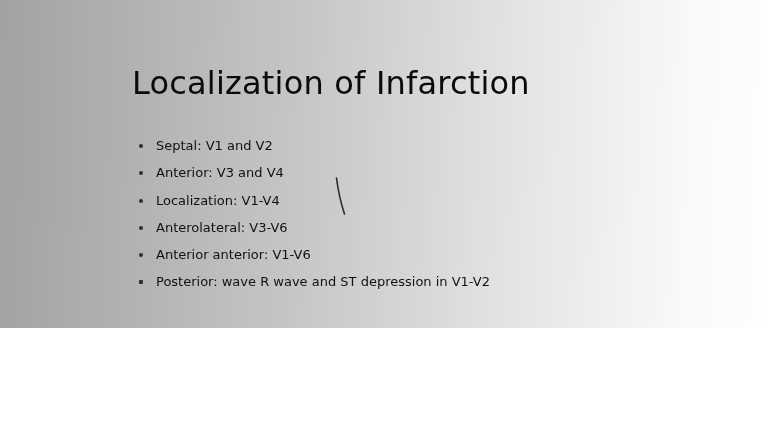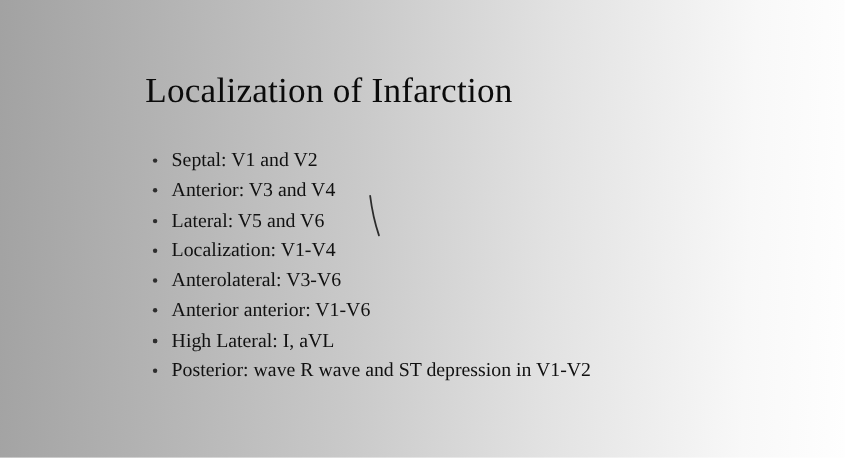--- a/index.html
+++ b/index.html
@@ -8,23 +8,22 @@
   }
   body {
     width: 768px;
     height: 432px;
     overflow: hidden;
     font-family: "DejaVu Sans", "Liberation Sans", sans-serif;
   }
   .slide {
     position: relative;
     width: 768px;
-    height: 416px;
+    height: 328px;
     background: linear-gradient(92deg, #a2a2a2 0%, #b4b4b4 20%, #c9c9c9 42%, #e2e2e2 65%, #f8f8f8 88%, #fefefe 100%);
-    font-family: Liberation Serif, serif;
   }
   .slide-title {
     position: absolute;
     left: 132px;
     top: 64px;
     margin: 0;
     font-size: 32px;
     font-weight: 400;
     letter-spacing: 0.2px;
     color: #0b0b0b;
@@ -35,21 +34,21 @@
     left: 137px;
     top: 132px;
     margin: 0;
     padding: 0;
     list-style: none;
     width: 560px;
   }
   .bullet-list li {
     position: relative;
     padding-left: 19px;
-    font-size: 18px;
+    font-size: 13px;
     line-height: 27.3px;
     color: #111111;
     white-space: nowrap;
   }
   .bullet-dot {
     position: absolute;
     left: 2px;
     top: 12px;
     width: 4px;
     height: 4px;
@@ -76,40 +75,35 @@
     <li>
       <span class="bullet-dot"></span>
       <span>Septal: V1 and V2</span>
     </li>
     <li>
       <span class="bullet-dot"></span>
       <span>Anterior: V3 and V4</span>
     </li>
     <li>
       <span class="bullet-dot"></span>
-      <span>Lateral: V5 and V6</span>
-    </li>
-    <li>
-      <span class="bullet-dot"></span>
       <span>Localization: V1-V4</span>
     </li>
     <li>
       <span class="bullet-dot"></span>
       <span>Anterolateral: V3-V6</span>
     </li>
     <li>
       <span class="bullet-dot"></span>
       <span>Anterior anterior: V1-V6</span>
     </li>
     <li>
       <span class="bullet-dot"></span>
     </li>
     <li>
       <span class="bullet-dot"></span>
-      <span>High Lateral: I, aVL</span>
     </li>
     <li>
       <span class="bullet-dot"></span>
       <span>Posterior: wave R wave and ST depression in V1-V2</span>
     </li>
   </ul>
 
   <svg class="pen-overlay" viewBox="0 0 768 432">
     <path d="M336.5,178 C338,190 340.5,202 344.5,214" fill="none" stroke="#1a1a1a" stroke-width="1.6" stroke-linecap="round" opacity="0.9"></path>
   </svg>

